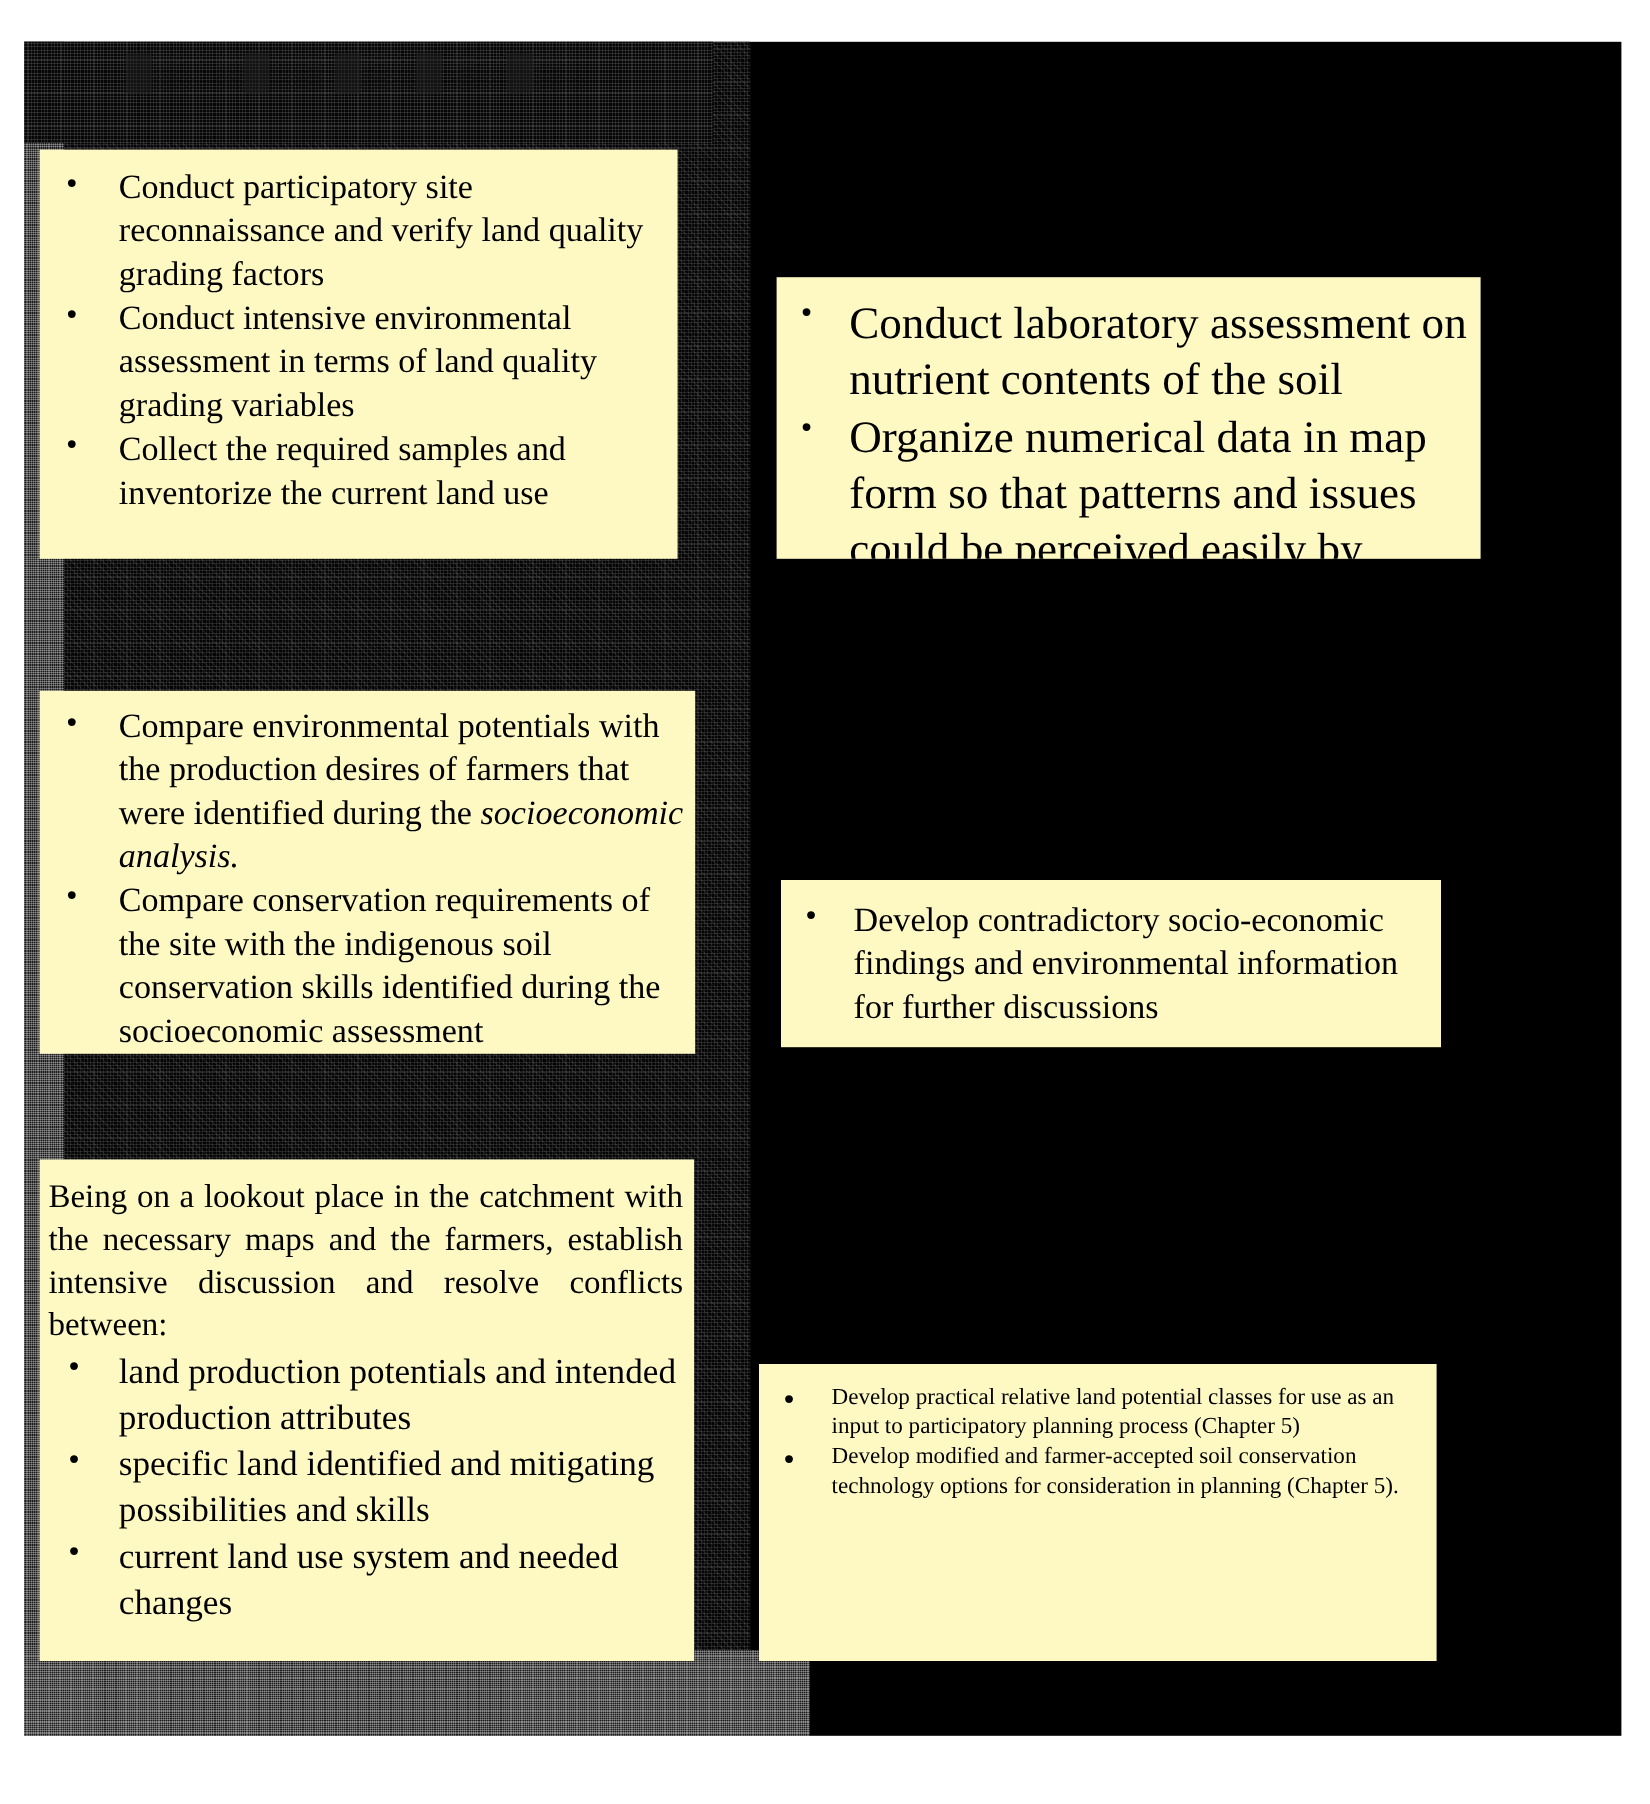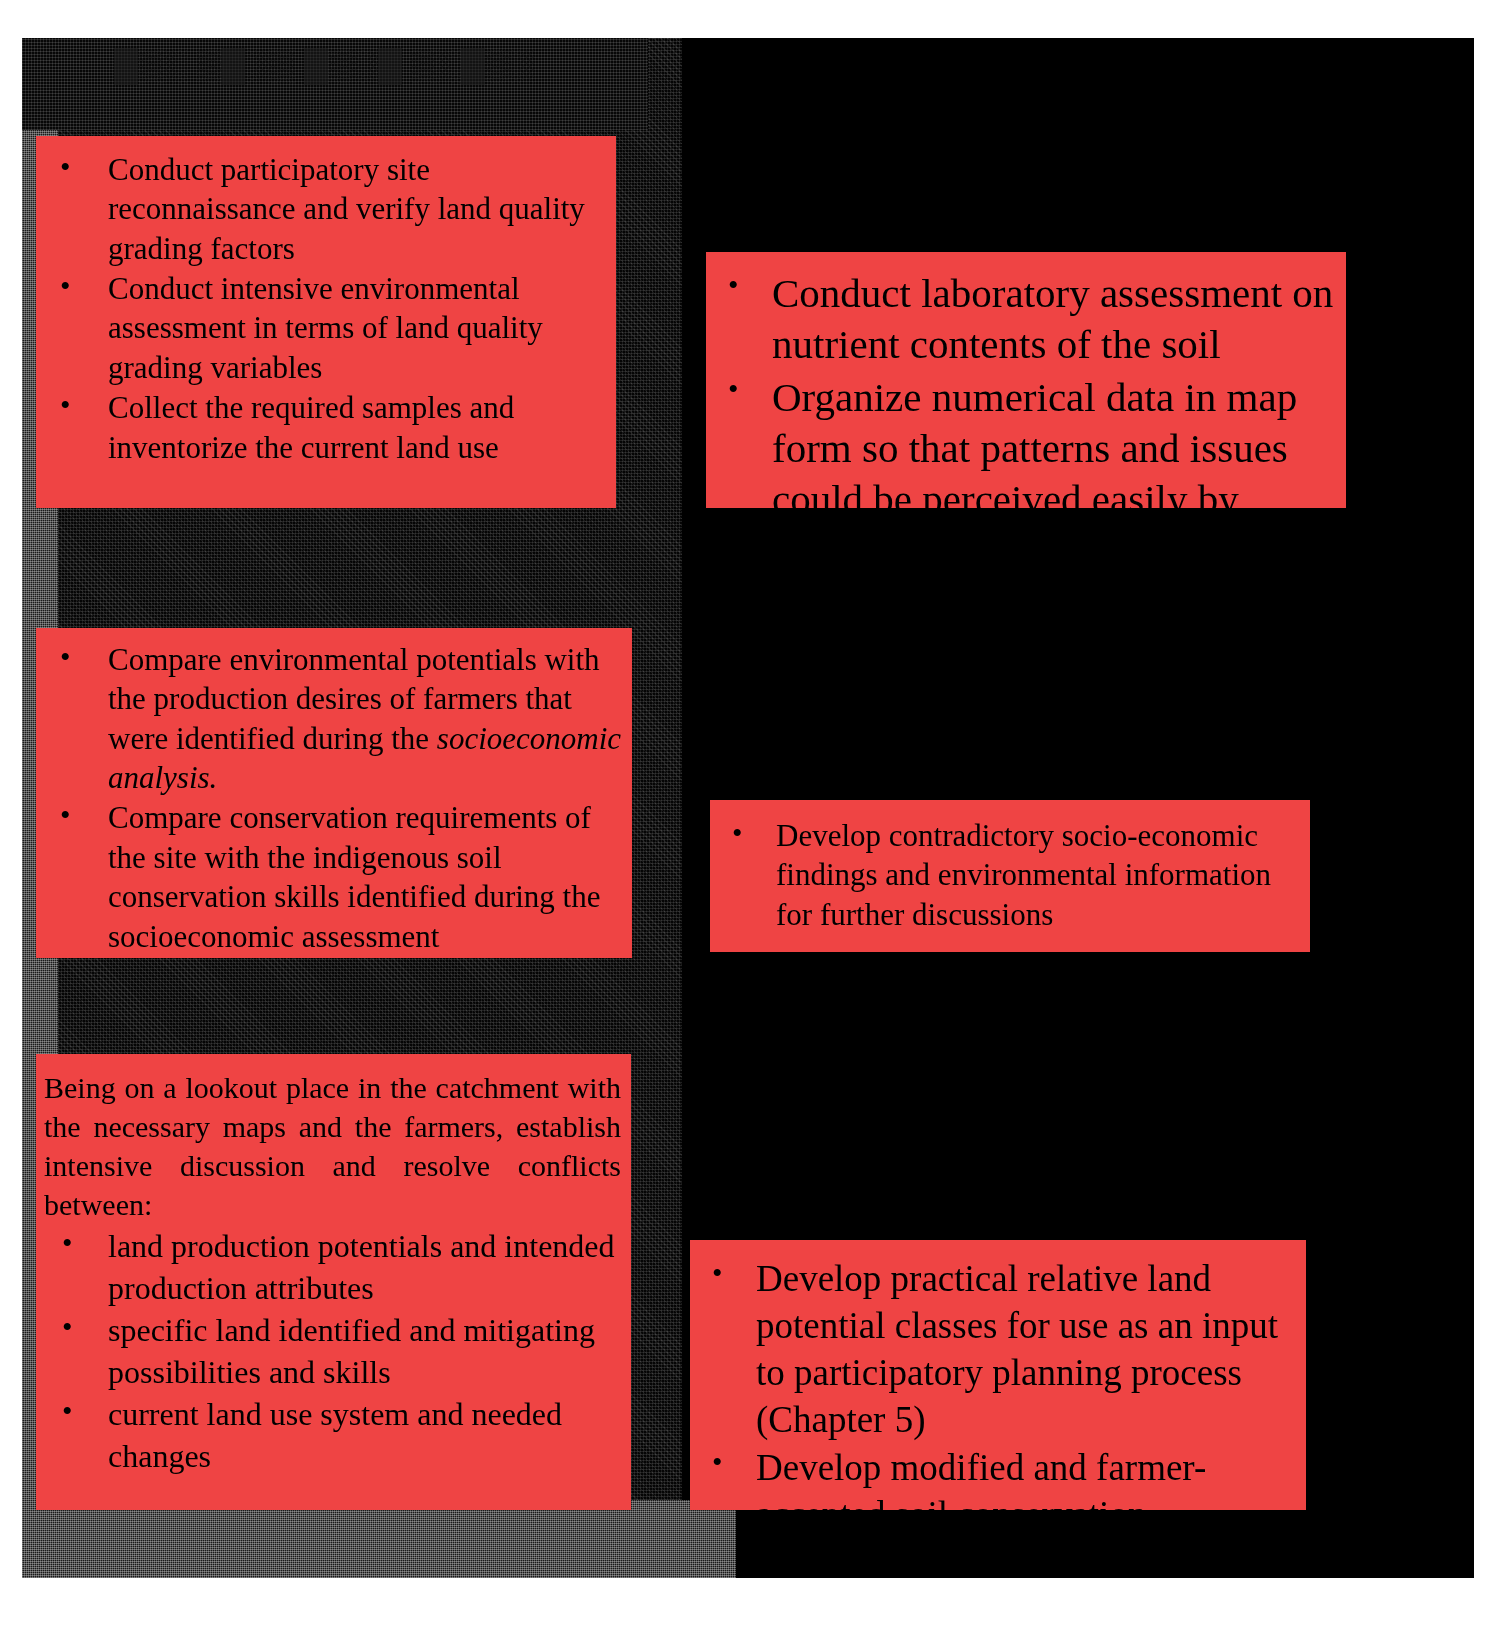--- a/index.html
+++ b/index.html
@@ -35,21 +35,21 @@
     background-color:#1a1a1a;
     background-image:
       repeating-linear-gradient(0deg,  rgba(255,255,255,.30) 0 1px, rgba(0,0,0,0) 1px 2px),
       repeating-linear-gradient(90deg, rgba(255,255,255,.26) 0 1px, rgba(0,0,0,0) 1px 2px);
   }
   .ink.solid{background:#000;}
 
   
   .box{
     position:absolute;
-    background:#ef4444;
+    background:#fef9c3;
     color:#000000;
     box-sizing:border-box;
     overflow:hidden;
   }
   .box-inner{
     padding:10px 14px 10px 10px;
   }
 
   ul.bullets{
     list-style:none;
@@ -93,21 +93,21 @@
 
   #box-contradictions .box-inner{padding:16px 10px 10px 4px;}
   #box-contradictions li{font-size:31px;line-height:1.27;padding-left:62px;}
 
   #box-discussion .box-inner{padding:14px 10px 10px 8px;}
   #box-discussion p.lead{font-size:30px;line-height:1.30;}
   #box-discussion li{font-size:32px;line-height:1.30;padding-left:64px;}
   #box-discussion ul.bullets{margin-top:2px;}
 
   #box-outputs .box-inner{padding:16px 10px 10px 4px;}
-  #box-outputs li{font-size:37px;line-height:1.27;padding-left:62px;}
+  #box-outputs li{font-size:21px;line-height:1.27;padding-left:62px;}
 
   
   #header-band{
     position:absolute;
     left:22px; top:38px; width:626px; height:92px;
     background-color:#070707;
     background-image:
       repeating-linear-gradient(0deg,  rgba(255,255,255,.13) 0 1px, rgba(0,0,0,0) 1px 3px),
       repeating-linear-gradient(90deg, rgba(255,255,255,.11) 0 1px, rgba(0,0,0,0) 1px 3px);
     overflow:hidden;

